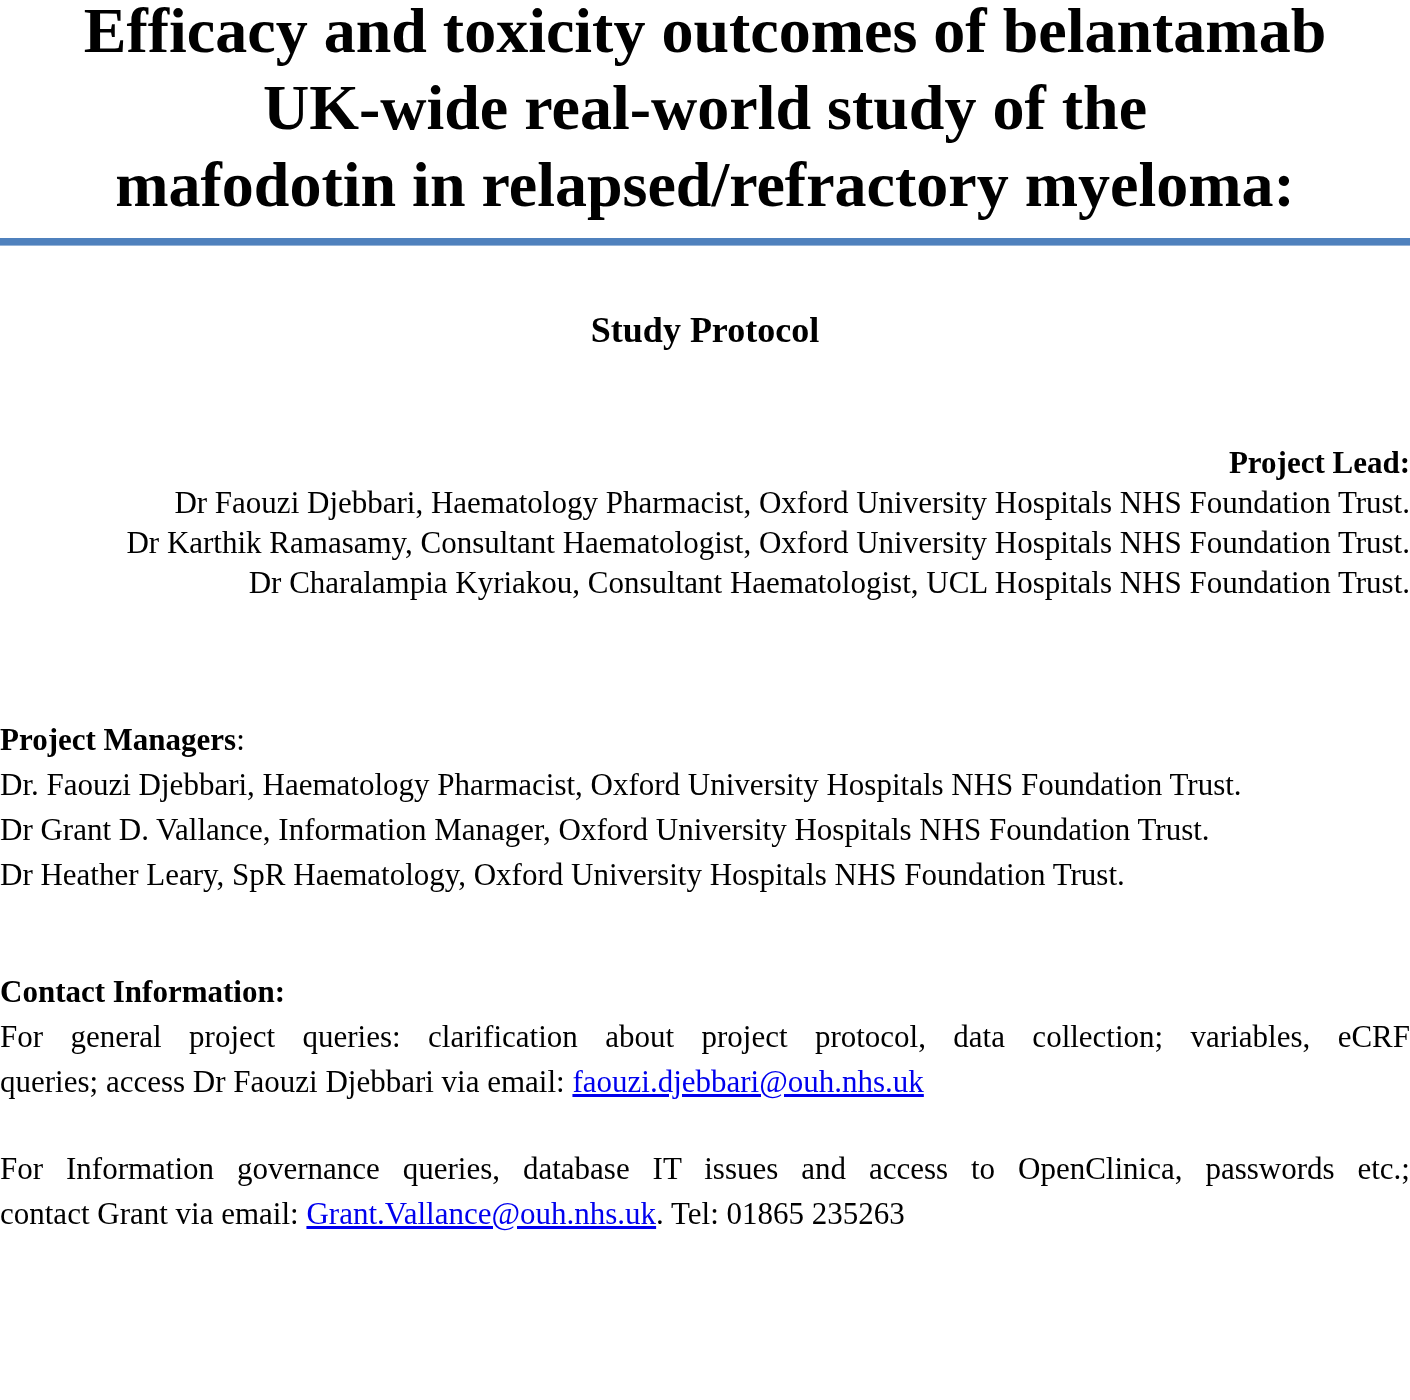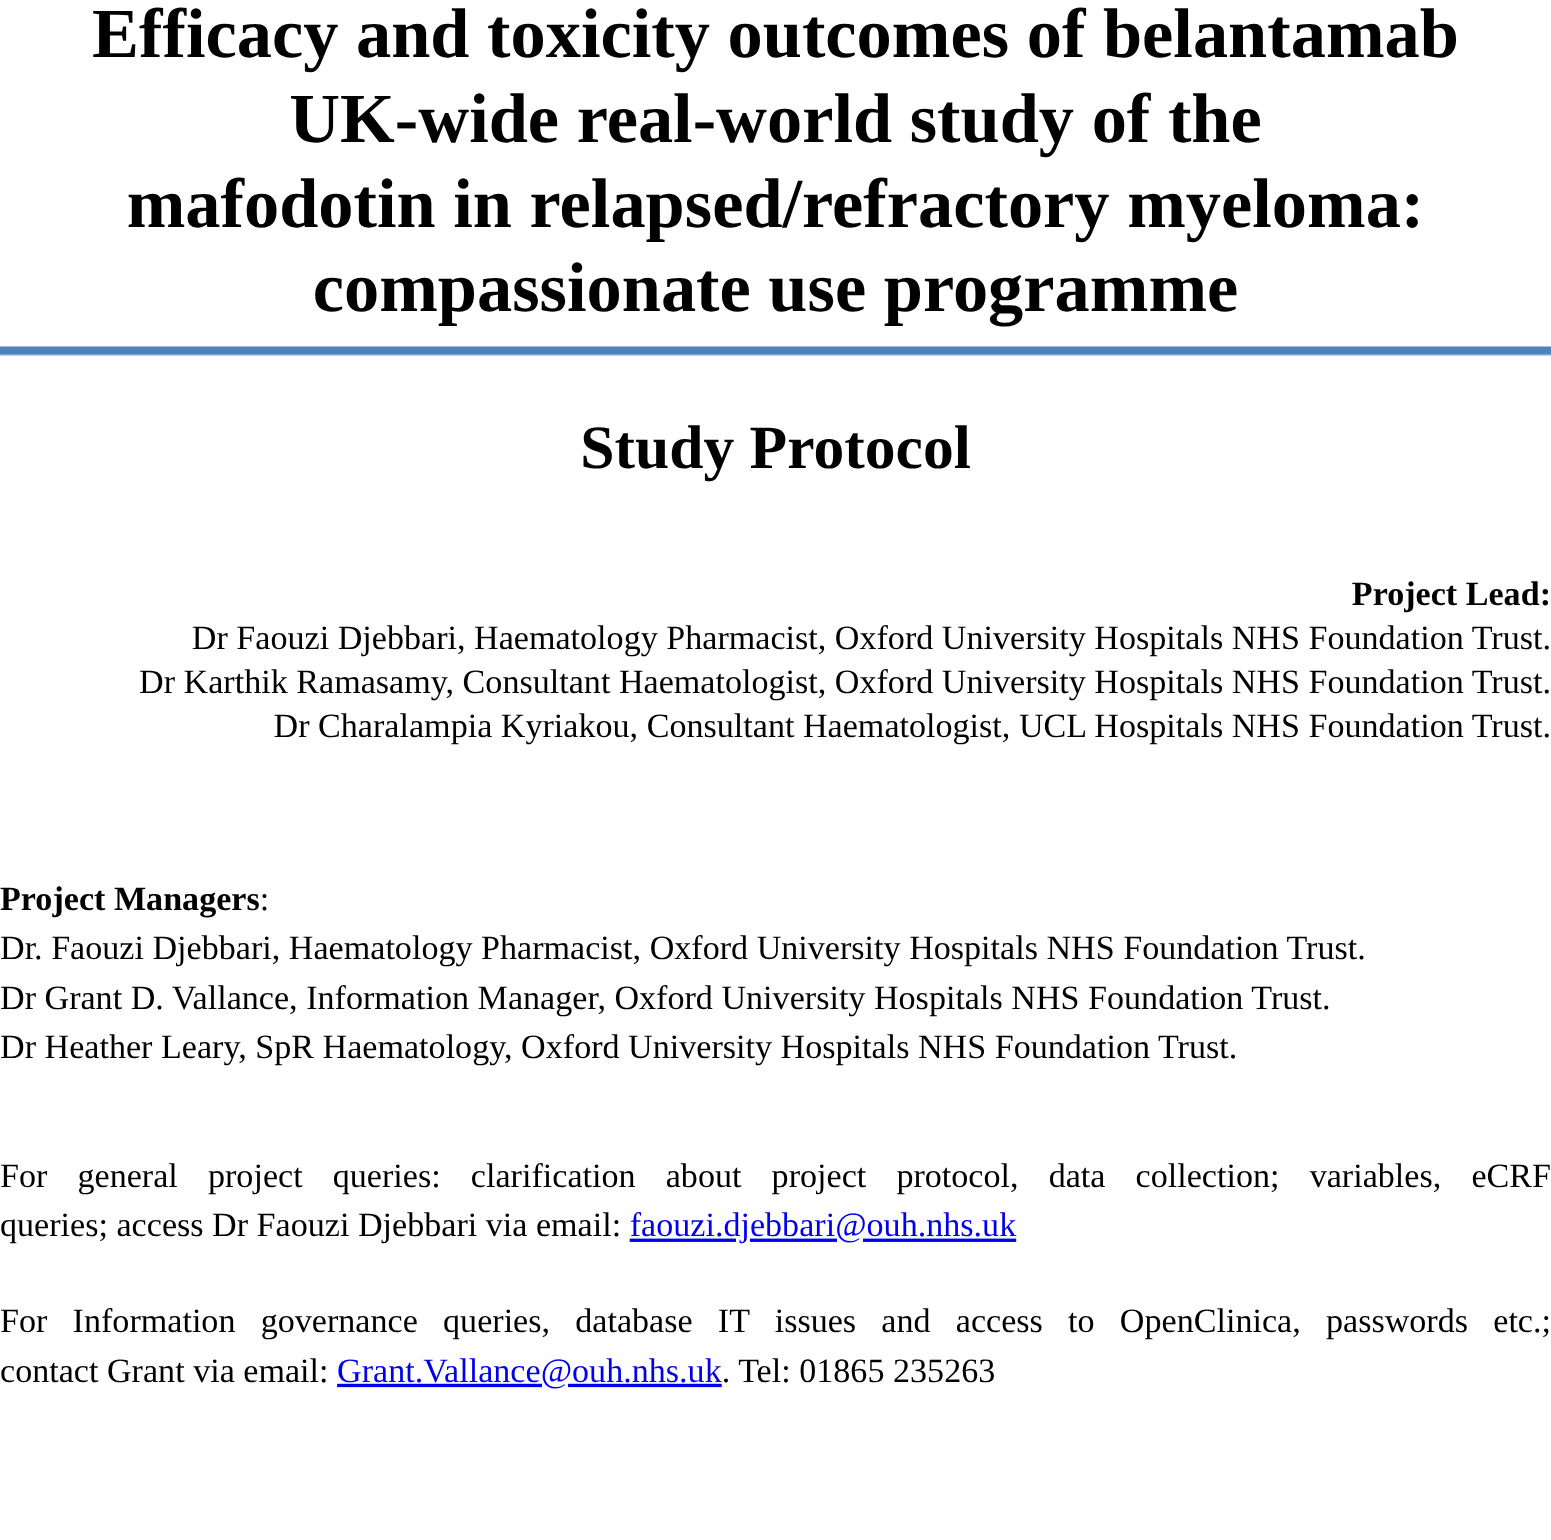--- a/index.html
+++ b/index.html
@@ -28,21 +28,21 @@
     width: 100%;
     height: 8px;
     background: #4f81bd;
     border-bottom: 1px solid #95b3d7;
   }
   
   .subtitle {
     margin-top: 52px;
     text-align: center;
     font-weight: bold;
-    font-size: 56px;
+    font-size: 36px;
     line-height: 64px;
     white-space: nowrap;
   }
   
   .body-line {
     font-size: 31px;
     white-space: nowrap;
   }
   .sec-heading {
     font-size: 31px;
@@ -70,21 +70,20 @@
 </style>
 </head>
 <body>
 
 <div class="page">
 
   <h1 class="doc-title">
       <span class="tline">Efficacy and toxicity outcomes of belantamab</span>
       <span class="tline">UK-wide real-world study of the</span>
       <span class="tline">mafodotin in relapsed/refractory myeloma:</span>
-      <span class="tline">compassionate use programme</span>
     </h1>
 
   <div class="title-rule"></div>
 
   <h2 class="subtitle">Study Protocol</h2>
 
   <section class="section-lead">
     <div class="sec-heading">Project Lead:</div>
     <div class="body-line">Dr Faouzi Djebbari, Haematology Pharmacist, Oxford University Hospitals NHS Foundation Trust.</div>
     <div class="body-line">Dr Karthik Ramasamy, Consultant Haematologist, Oxford University Hospitals NHS Foundation Trust.</div>
@@ -92,20 +91,21 @@
   </section>
 
   <section class="section-managers">
     <div class="sec-heading"><span>Project Managers</span><span class="reg">:</span></div>
     <div class="body-line">Dr. Faouzi Djebbari, Haematology Pharmacist, Oxford University Hospitals NHS Foundation Trust.</div>
     <div class="body-line">Dr Grant D. Vallance, Information Manager, Oxford University Hospitals NHS Foundation Trust.</div>
     <div class="body-line">Dr Heather Leary, SpR Haematology, Oxford University Hospitals NHS Foundation Trust.</div>
   </section>
 
   <section class="section-contact">
+    <div class="sec-heading">Contact Information:</div>
 
     <div>
       <div class="body-line justified">For general project queries: clarification about project protocol, data collection; variables, eCRF</div>
       <div class="body-line"><span>queries; access Dr Faouzi Djebbari via email: </span><a class="email-link" href="#">faouzi.djebbari@ouh.nhs.uk</a></div>
     </div>
 
     <div class="para2">
       <div class="body-line justified">For Information governance queries, database IT issues and access to OpenClinica, passwords etc.;</div>
       <div class="body-line"><span>contact Grant via email: </span><a class="email-link" href="#">Grant.Vallance@ouh.nhs.uk</a><span>. Tel: 01865 235263</span></div>
     </div>

